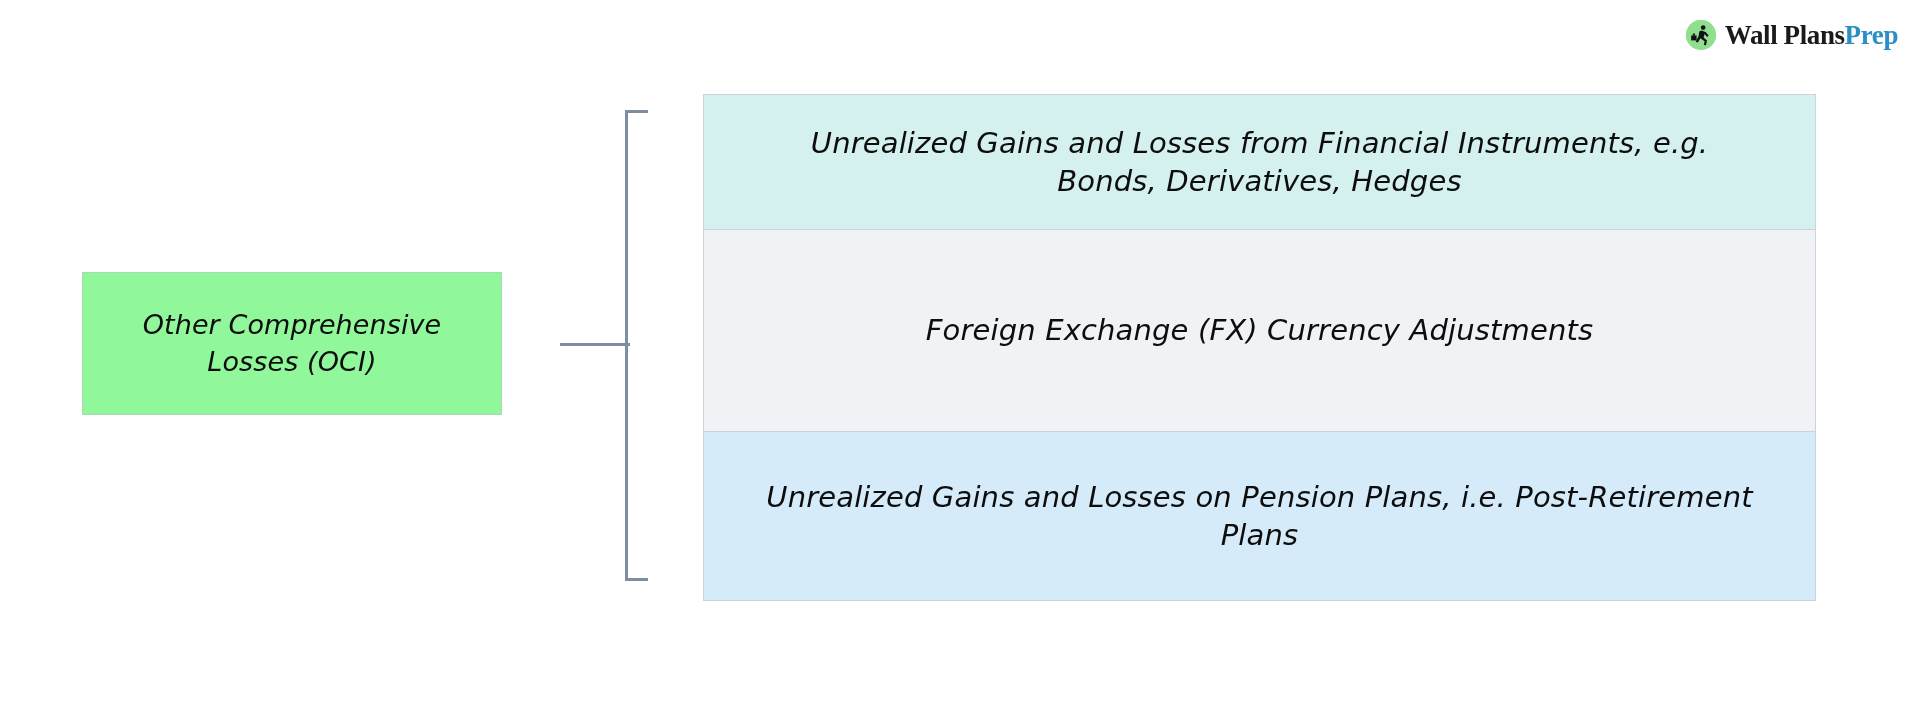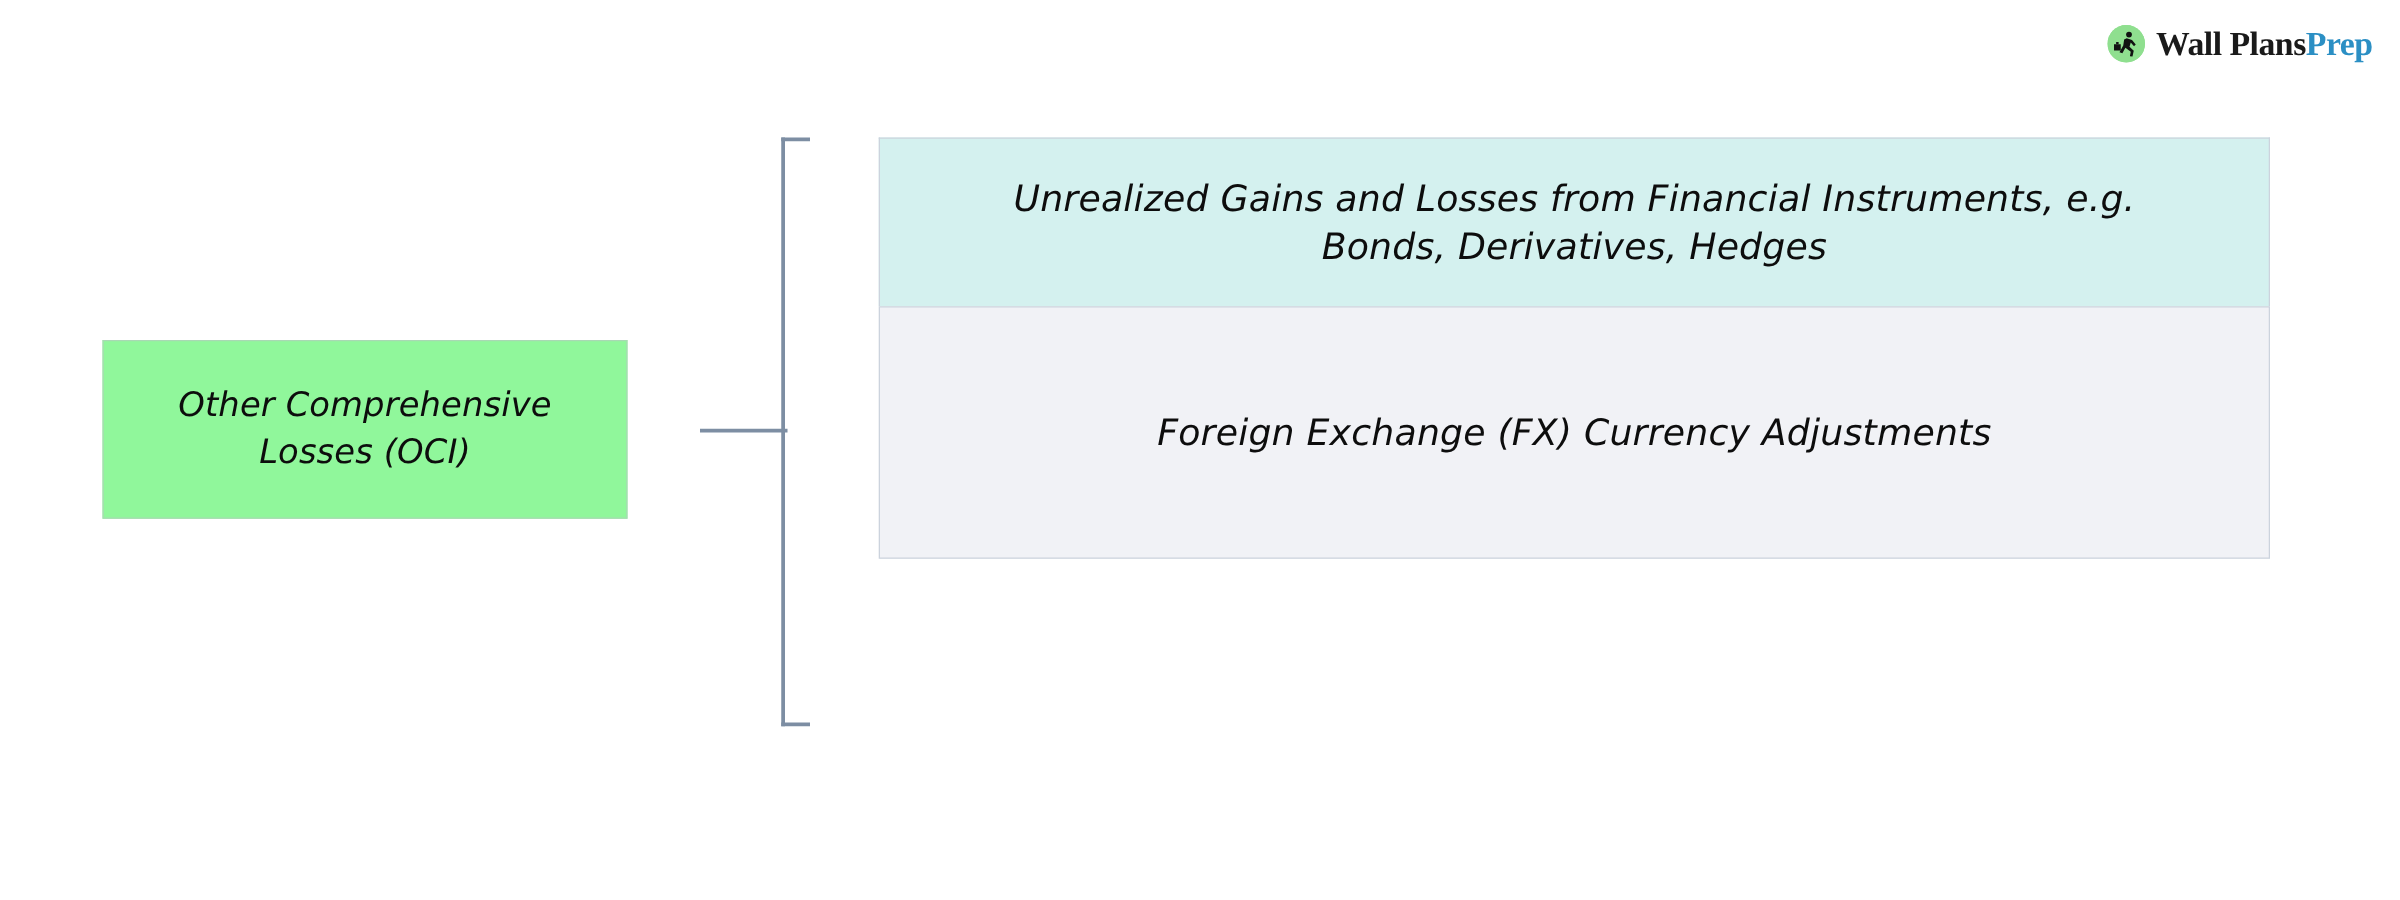--- a/index.html
+++ b/index.html
@@ -98,21 +98,21 @@
     height: 3px;
     background: #7d8ea3;
   }
   .bracket-arm.top    { top: 110px; }
   .bracket-arm.bottom { top: 578px; }
 
   
   .stack {
     position: absolute;
     left: 703px;
-    top: 110px;
+    top: 94px;
     width: 1113px;
   }
   .stack-row {
     display: flex;
     align-items: center;
     justify-content: center;
     text-align: center;
     border: 1px solid #ccd3dd;
     border-bottom: none;
     padding: 8px 56px;
@@ -164,13 +164,16 @@
 <div class="bracket-arm top" style="background: rgb(125, 142, 163);"></div>
 <div class="bracket-arm bottom" style="background: rgb(125, 142, 163);"></div>
 
 <div class="stack">
   <div class="stack-row row-0" style="background: rgb(212, 241, 239); border-color: rgb(204, 211, 221);">
     <span class="row-text">Unrealized Gains and Losses from Financial Instruments, e.g. Bonds, Derivatives, Hedges</span>
   </div>
   <div class="stack-row row-1" style="background: rgb(241, 242, 246); border-color: rgb(204, 211, 221);">
     <span class="row-text">Foreign Exchange (FX) Currency Adjustments</span>
   </div>
+  <div class="stack-row row-2" style="background: rgb(214, 235, 250); border-color: rgb(204, 211, 221);">
+    <span class="row-text">Unrealized Gains and Losses on Pension Plans, i.e. Post-Retirement Plans</span>
+  </div>
 </div>
 
 </body></html>

